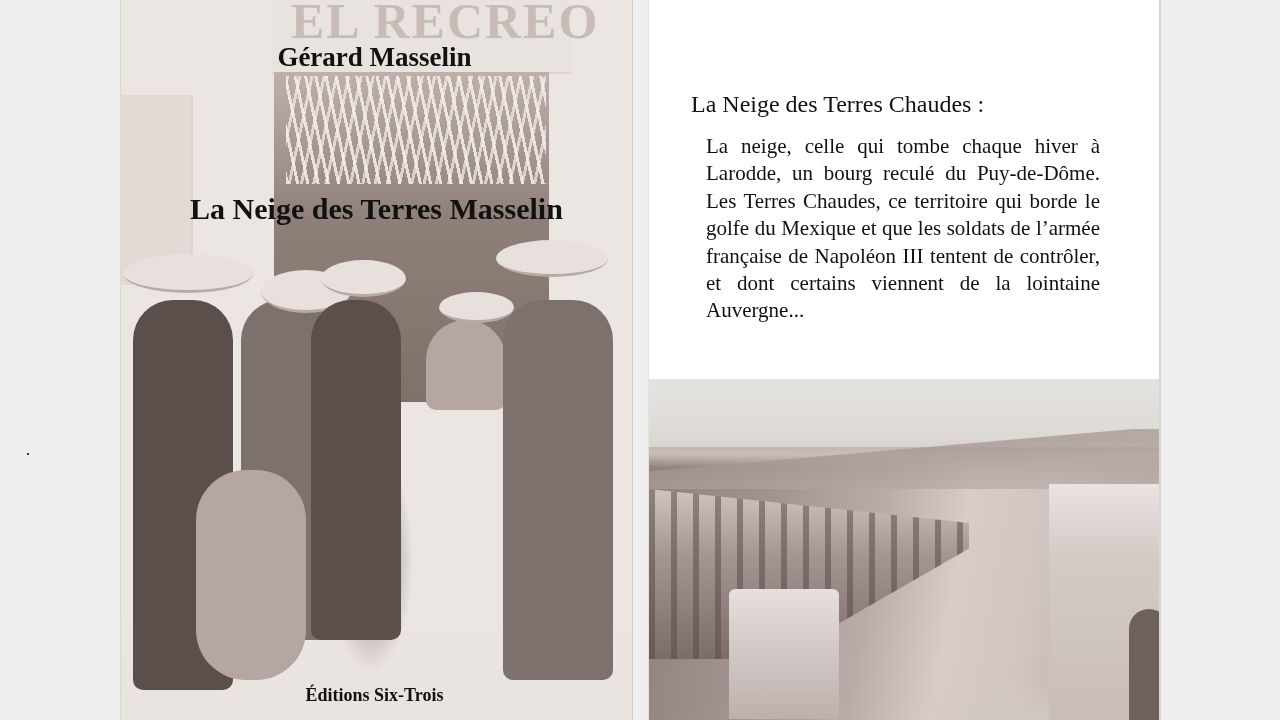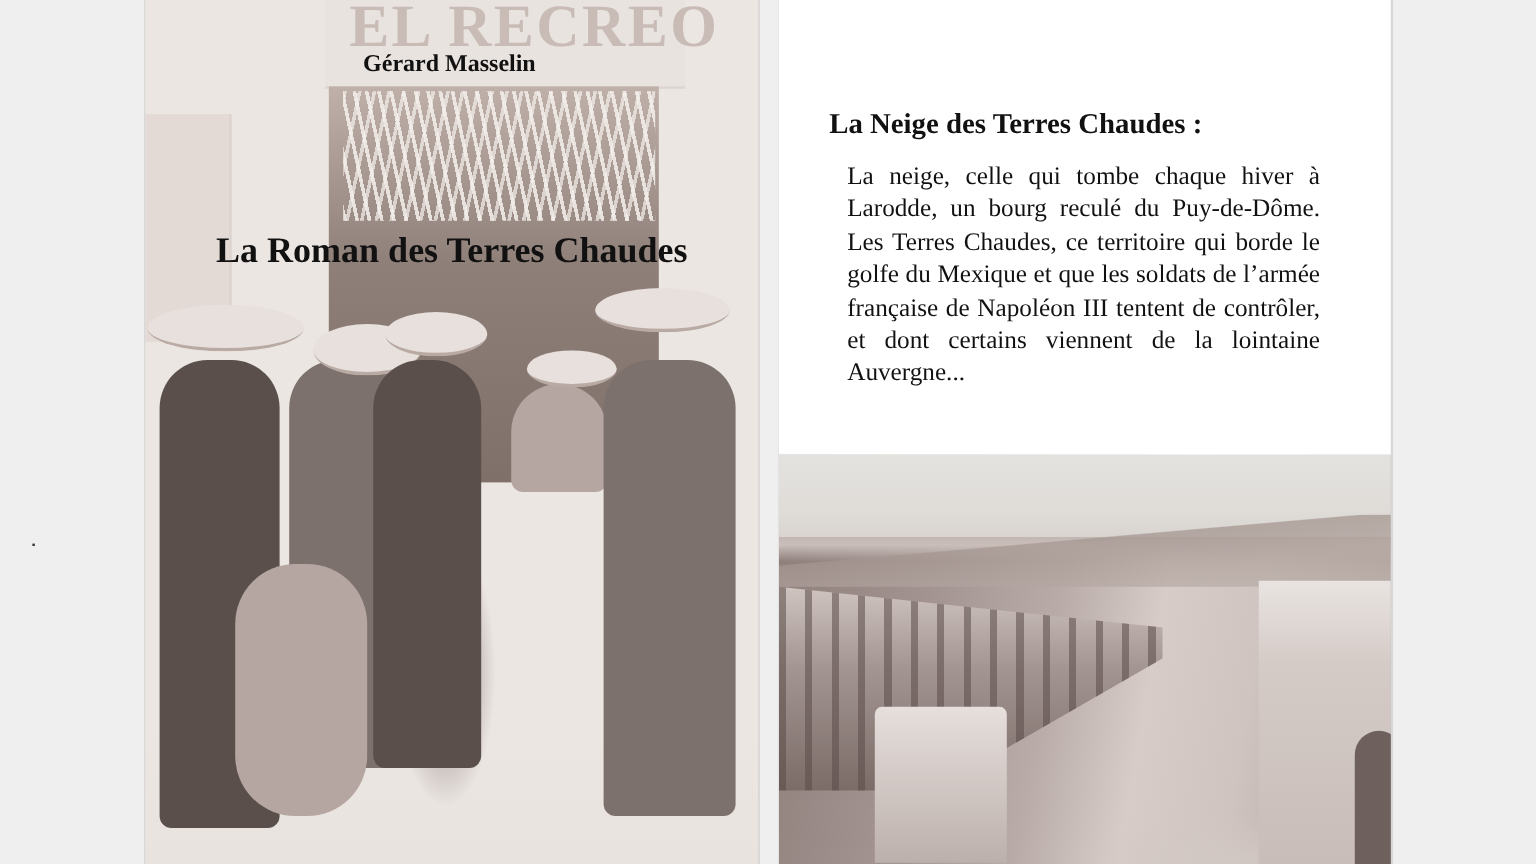--- a/index.html
+++ b/index.html
@@ -58,21 +58,21 @@
     .fig { position: absolute; }
     .hat {
       position: absolute; border-radius: 50%;
       background: #e7e0dc; border-bottom: 3px solid #b9aaa4;
     }
     .body-dark { background: #5a4f4b; border-radius: 40px 40px 10px 10px; }
     .body-mid  { background: #7d716d; border-radius: 40px 40px 10px 10px; }
     .body-light{ background: #b5a6a1; border-radius: 40px 40px 10px 10px; }
     .cover-author {
       position: absolute; left: 0; width: 511px; top: 42px; text-align: center;
-      font-size: 20px; font-weight: bold; color: #111; margin-left: -2px;
+      font-size: 27px; font-weight: bold; color: #111; margin-left: -2px;
     }
     .cover-title {
       position: absolute; left: 0; width: 511px; top: 192px; text-align: center;
       font-size: 30px; font-weight: bold; color: #111;
     }
     .cover-subtitle {
       position: absolute; left: 0; width: 511px; top: 228px; text-align: center;
       font-size: 17px; font-style: italic; color: #1a1a1a; margin-left: 2px;
     }
     .cover-publisher {
@@ -82,21 +82,21 @@
     
     .page-right {
       position: absolute; left: 648px; top: 0; width: 510px; height: 720px;
       background: #ffffff; border-right: 2px solid #d7d7d7; border-left: 1px solid #e2e2e2;
       overflow: hidden;
     }
     .desc-block {
       position: absolute; left: 42px; top: 90px; width: 424px;
     }
     .desc-title {
-      font-size: 24px; font-weight: bold; color: #111; line-height: 28px;
+      font-size: 24px; font-weight: normal; color: #111; line-height: 28px;
     }
     .desc-body {
       font-size: 21px; color: #111; line-height: 27.4px; text-align: justify;
       margin: 15px;
     }
     .back-photo {
       position: absolute; left: 0; top: 379px; width: 510px; height: 341px;
       background:
         linear-gradient(180deg, #e4e2df 0%, #dfdcd8 14%, #d9d4d0 20%, transparent 20%),
         linear-gradient(180deg, transparent 15%, #b8aaa6 17%, #c9beba 22%, transparent 26%),
@@ -155,21 +155,22 @@
     <div class="hat" style="left:200px; top:20px; width:85px; height:34px;"></div>
 
     <div class="fig body-light" style="left:305px; top:80px; width:80px; height:90px;"></div>
     <div class="hat" style="left:318px; top:52px; width:75px; height:28px;"></div>
 
     <div class="fig body-mid" style="left:382px; top:60px; width:110px; height:380px;"></div>
     <div class="hat" style="left:375px; top:0px; width:112px; height:34px;"></div>
   </div>
 
   <div class="cover-author">Gérard Masselin</div>
-  <div class="cover-title">La Roman des Terres Chaudes</div>
+  <div class="cover-title">La Neige des Terres Masselin</div>
+  <div class="cover-publisher">Éditions Six-Trois</div>
 </div>
 
 <div class="page-right">
   <div class="desc-block">
     <div class="desc-title">La Neige des Terres Chaudes :</div>
     <p class="desc-body">La neige, celle qui tombe chaque hiver à Larodde, un bourg reculé du Puy-de-Dôme. Les Terres Chaudes, ce territoire qui borde le golfe du Mexique et que les soldats de l’armée française de Napoléon III tentent de contrôler, et dont certains viennent de la lointaine Auvergne...</p>
   </div>
 
   <div class="back-photo">
     <div class="back-mountains"></div>

